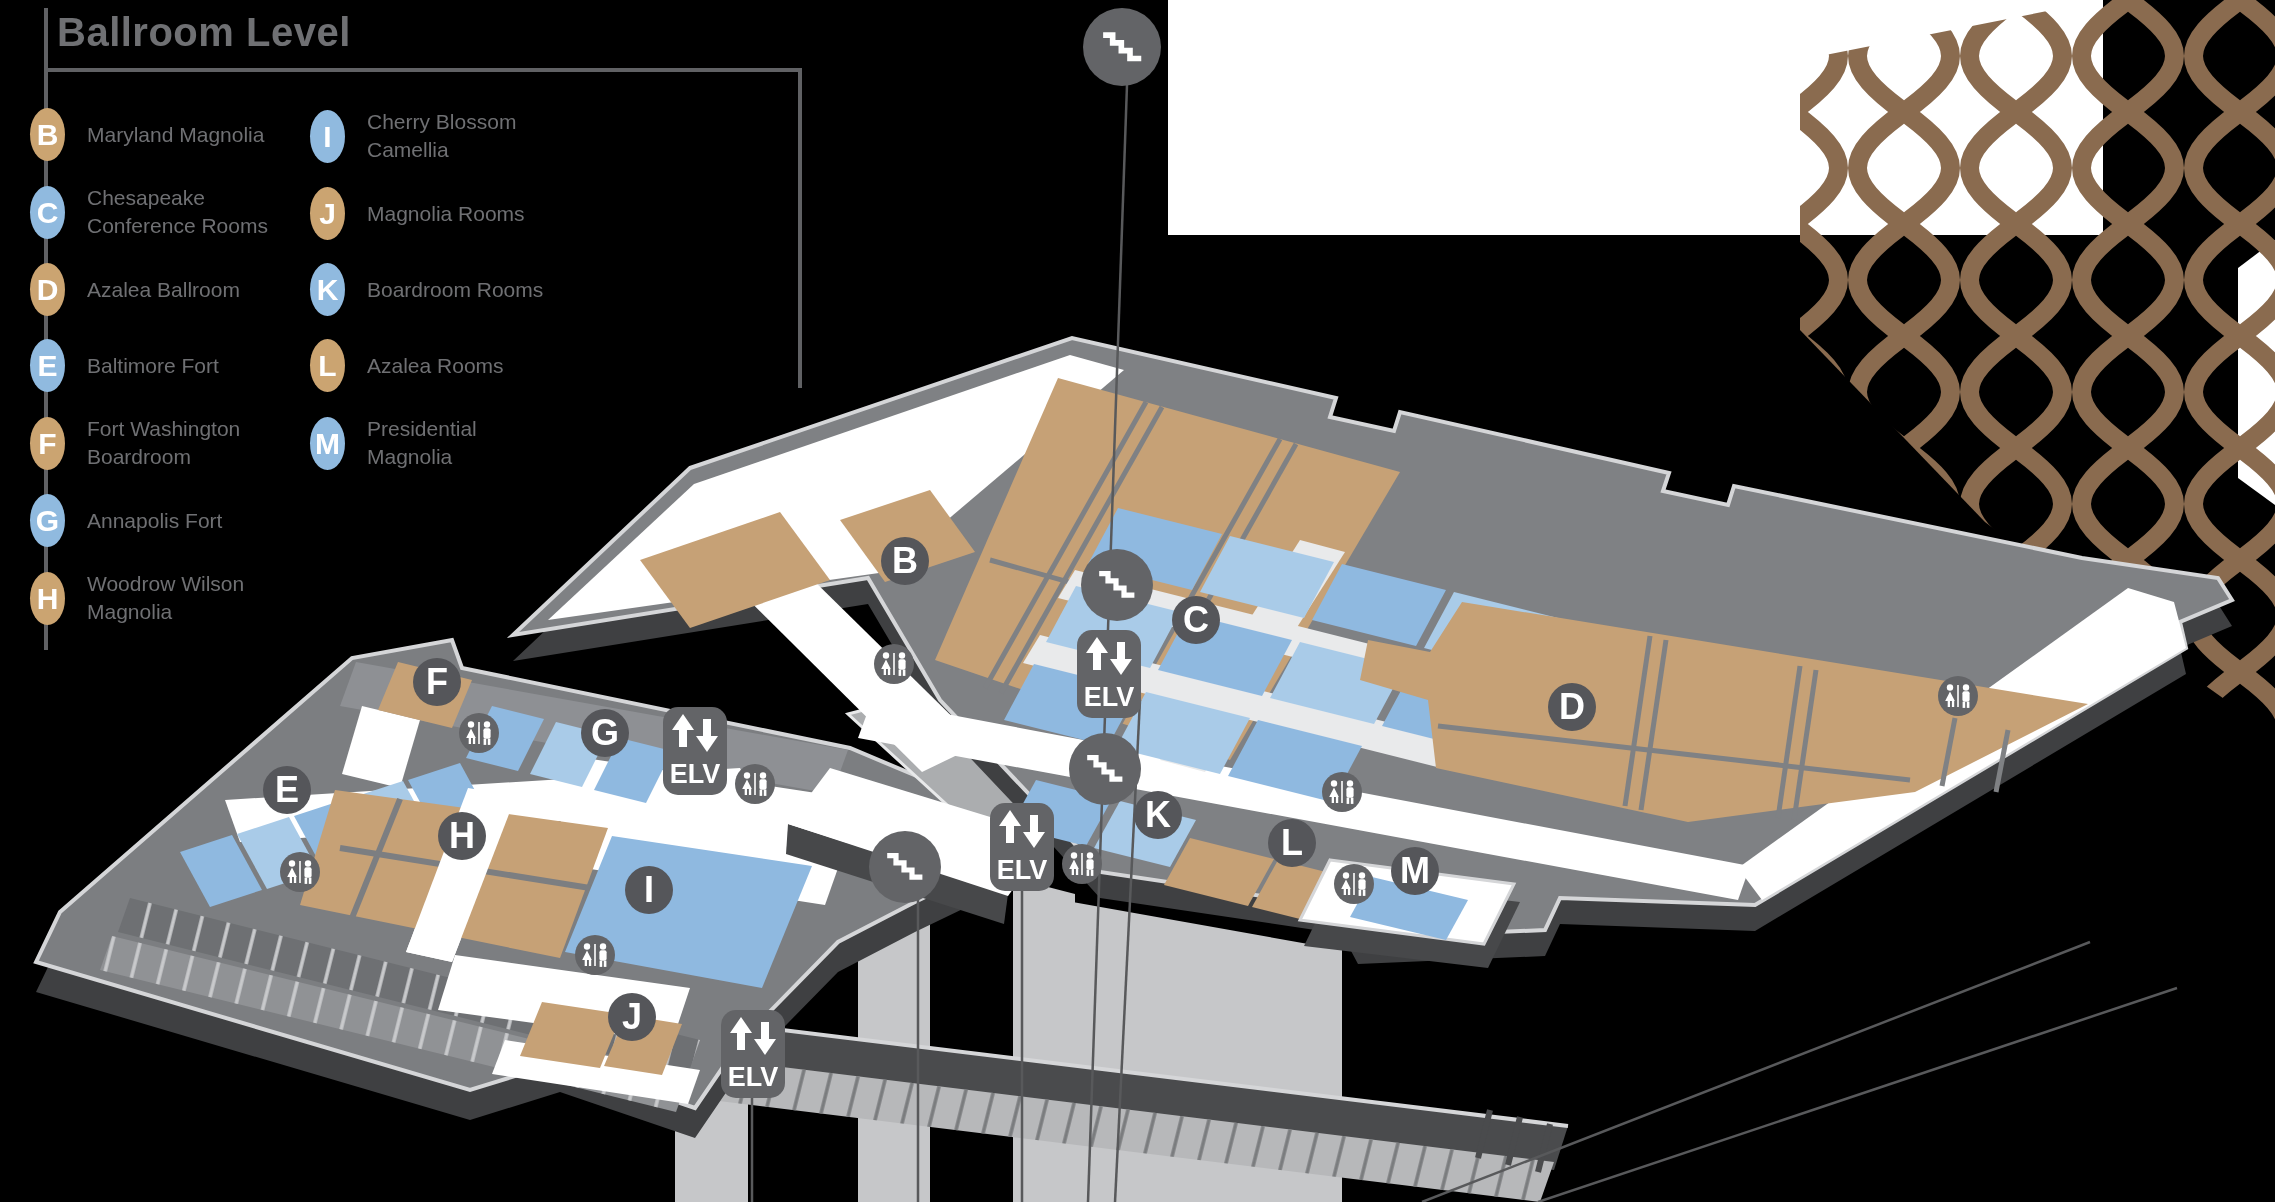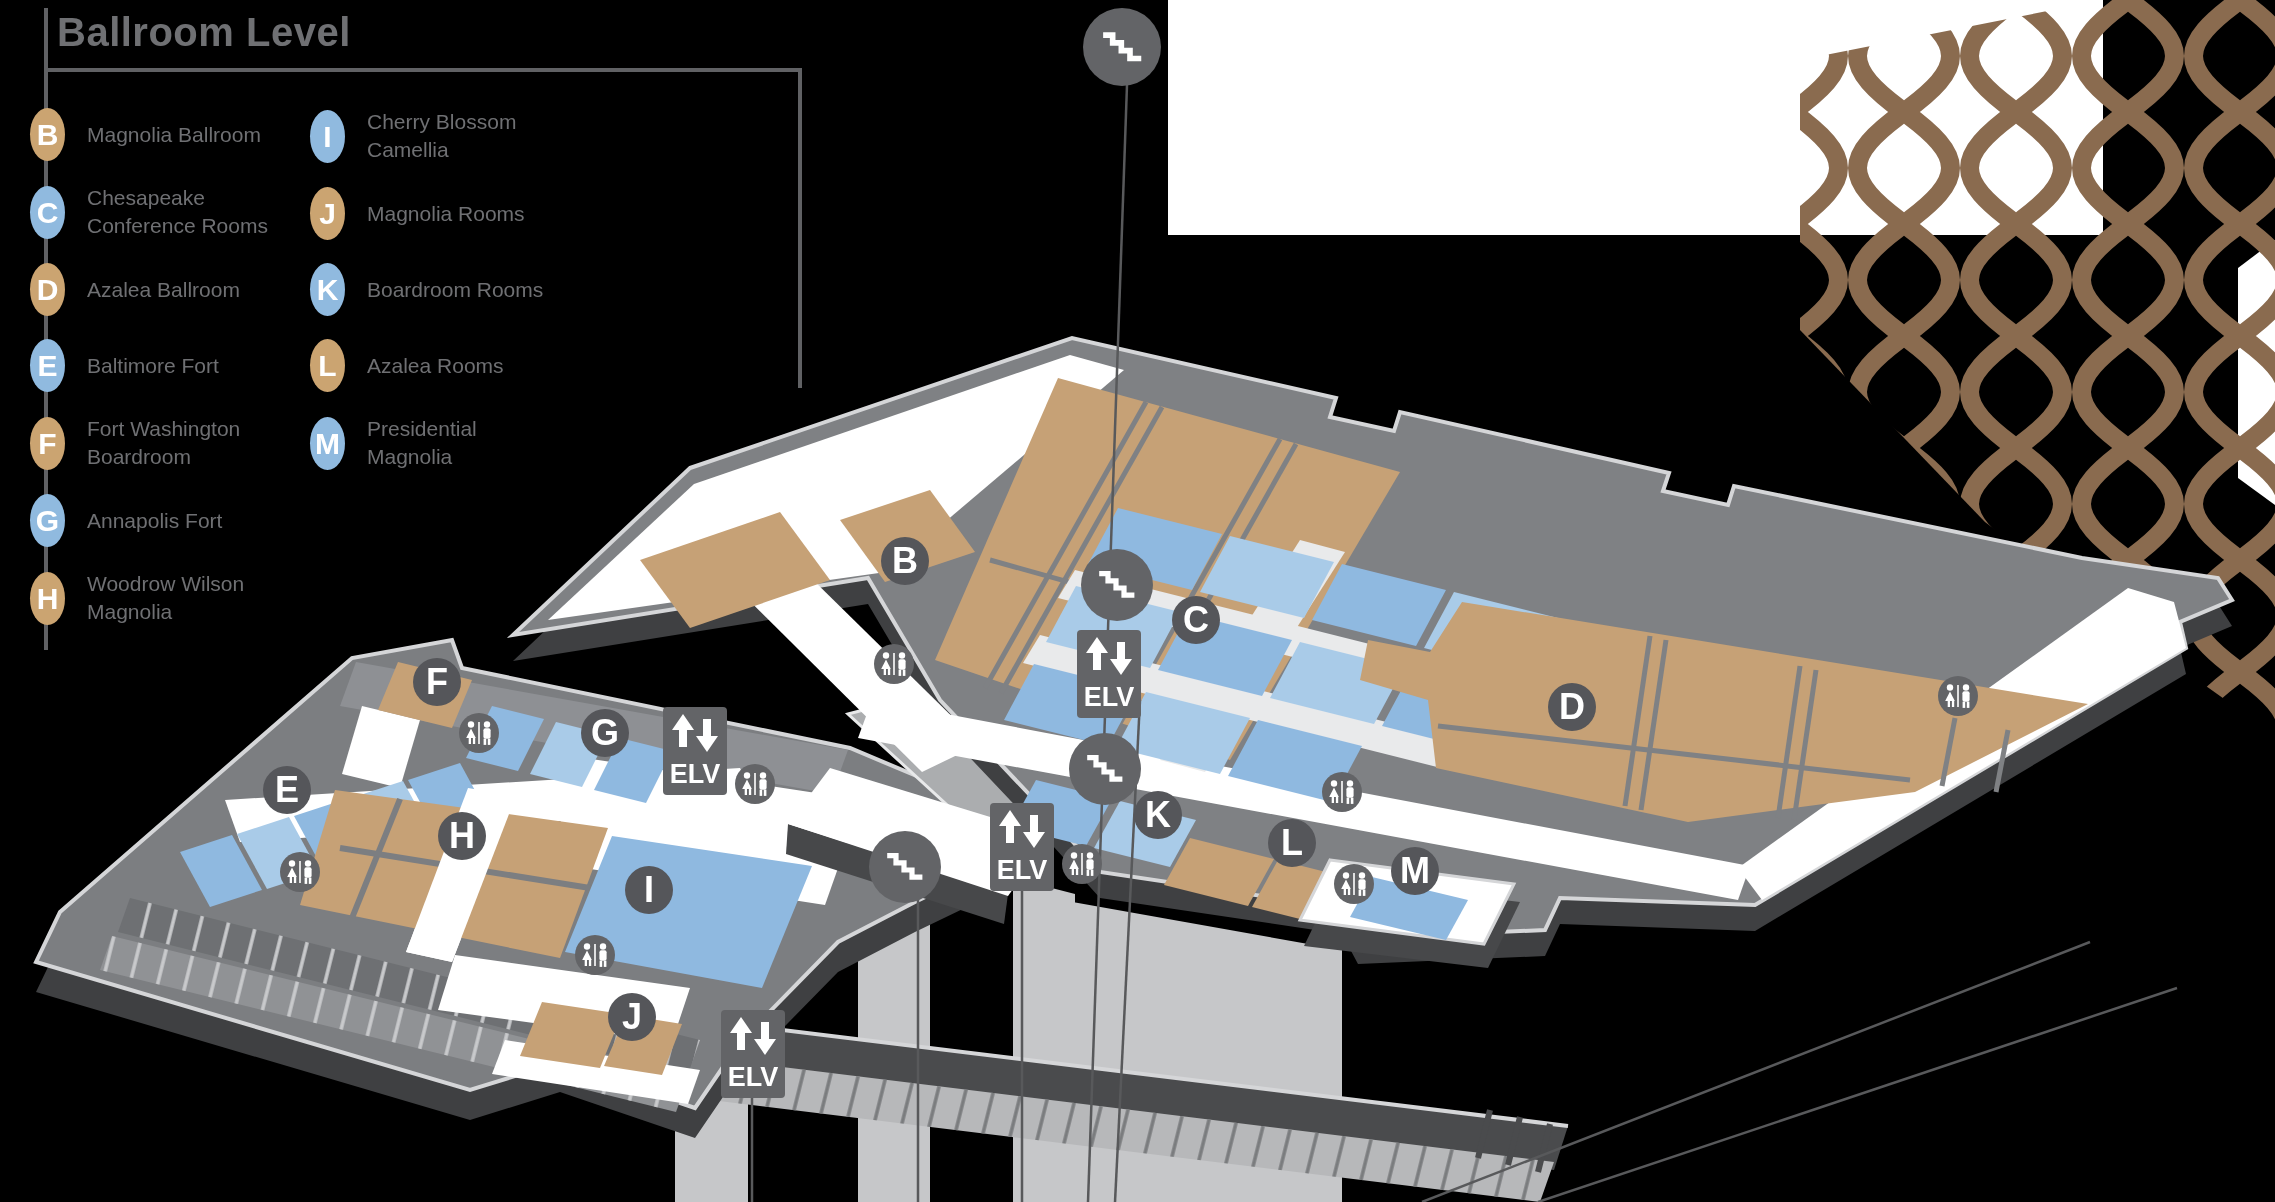--- a/index.html
+++ b/index.html
@@ -22,21 +22,21 @@
   .legend-badge{flex:0 0 35px;width:35px;height:53px;border-radius:50%;color:#fff;
                 font-size:30px;font-weight:bold;text-align:center;line-height:53px;}
   .legend-label{margin-left:22px;font-size:21px;line-height:28px;color:#6F7073;
                 white-space:pre-line;}
   
   #icon-layer{position:absolute;left:0;top:0;width:2275px;height:1202px;}
   .marker{position:absolute;border-radius:50%;color:#fff;font-weight:bold;
           text-align:center;}
   .stair-circle{position:absolute;border-radius:50%;display:flex;align-items:center;
           justify-content:center;}
-  .elv-badge{position:absolute;width:64px;height:88px;border-radius:4px;
+  .elv-badge{position:absolute;width:64px;height:88px;border-radius:15px;
           display:flex;flex-direction:column;align-items:center;justify-content:flex-start;}
   .wc-circle{position:absolute;width:40px;height:40px;border-radius:50%;
           display:flex;align-items:center;justify-content:center;}
 </style>
 </head>
 <body>
 
 <div class="stage">
 
   <svg class="plan" width="2275" height="1202" viewBox="0 0 2275 1202">
@@ -210,21 +210,21 @@
   </svg>
 
   <div id="legend">
     <div id="page-title">Ballroom Level</div>
     <div id="frame-left" class="frame"></div>
     <div id="frame-top" class="frame"></div>
     <div id="frame-right" class="frame"></div>
     <div id="legend-col-0" class="legend-col">
         <div class="legend-item">
           <div class="legend-badge" style="background: rgb(203, 164, 113);">B</div>
-          <div class="legend-label">Magnolia Ballroom</div>
+          <div class="legend-label">Maryland Magnolia</div>
         </div>
         <div class="legend-item">
           <div class="legend-badge" style="background: rgb(144, 186, 223);">C</div>
           <div class="legend-label">Chesapeake
 Conference Rooms</div>
         </div>
         <div class="legend-item">
           <div class="legend-badge" style="background: rgb(203, 164, 113);">D</div>
           <div class="legend-label">Azalea Ballroom</div>
         </div>

